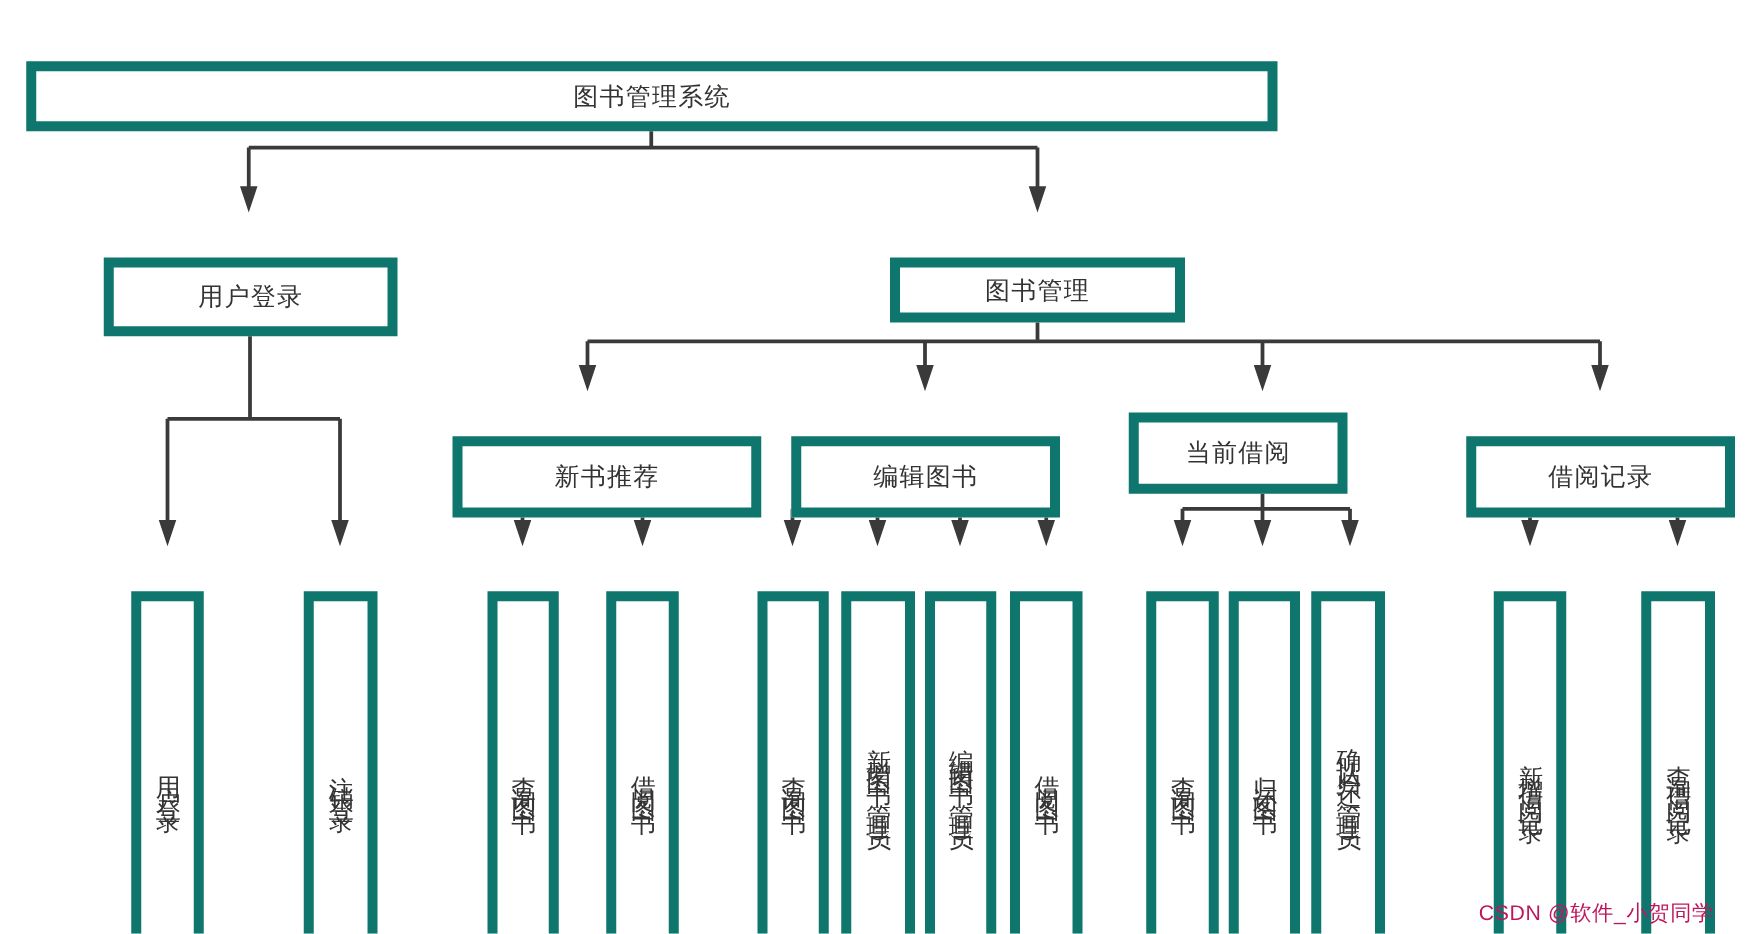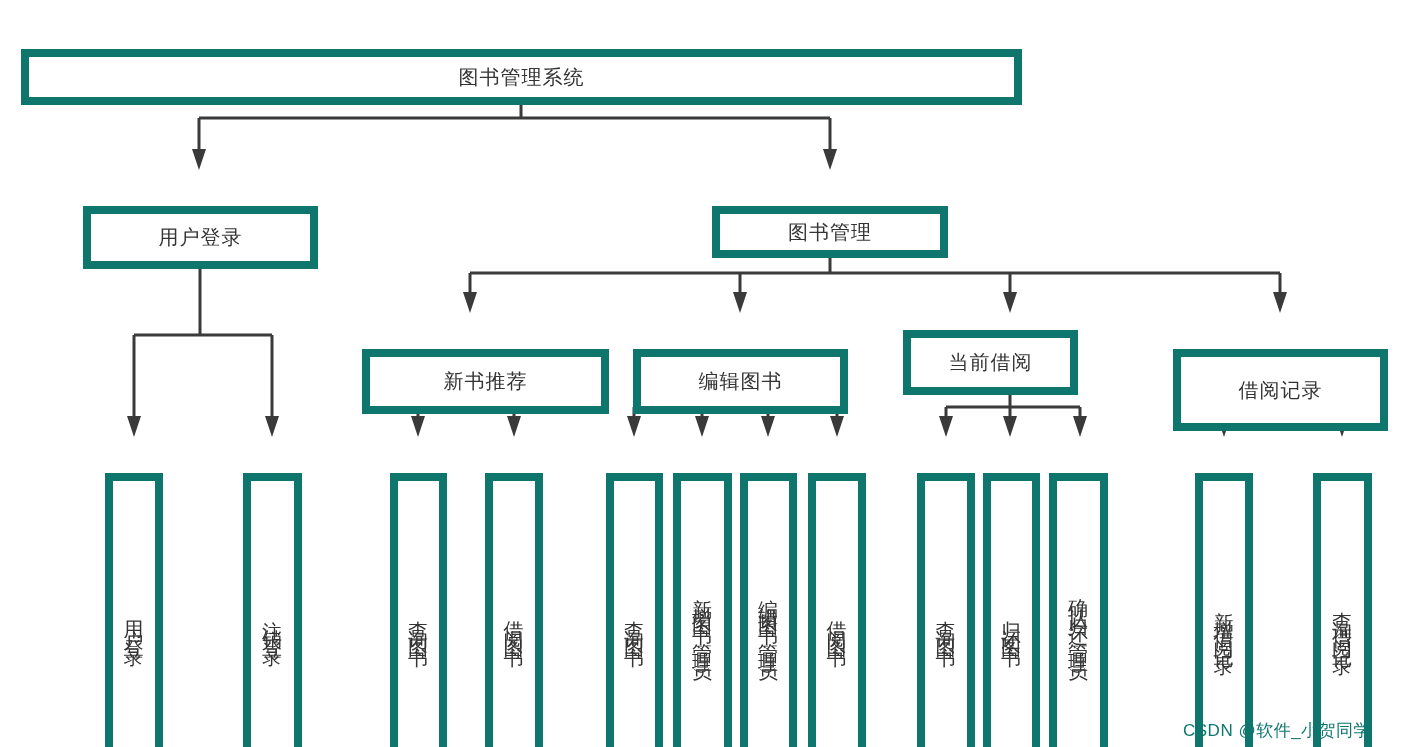--- a/index.html
+++ b/index.html
@@ -27,21 +27,21 @@
     writing-mode:vertical-rl;
     text-orientation:mixed;
     letter-spacing:9px;
     line-height:1;
     white-space:nowrap;
   }
   .watermark {
     position:absolute;
     left:1183px; top:719px;
     font-size:17px;
-    color:#0f766e;
+    color:#be185d;
     letter-spacing:0.5px;
     z-index:3;
     white-space:nowrap;
   }
 </style>
 </head>
 <body>
 
 <div class="canvas">
 
@@ -101,21 +101,21 @@
 
   <div class="node" style="left:362px;top:313px;width:247px;height:65px">
     <span>新书推荐</span>
   </div>
   <div class="node" style="left:633px;top:313px;width:215px;height:65px">
     <span>编辑图书</span>
   </div>
   <div class="node" style="left:903px;top:294px;width:175px;height:65px">
     <span>当前借阅</span>
   </div>
-  <div class="node" style="left:1173px;top:313px;width:215px;height:82px">
+  <div class="node" style="left:1173px;top:313px;width:215px;height:65px">
     <span>借阅记录</span>
   </div>
 
   <div class="node leaf" style="left:105px;top:437px;width:58px;height:300px">
     <span>用户登录</span>
   </div>
   <div class="node leaf" style="left:243px;top:437px;width:59px;height:300px">
     <span>注销登录</span>
   </div>
 

